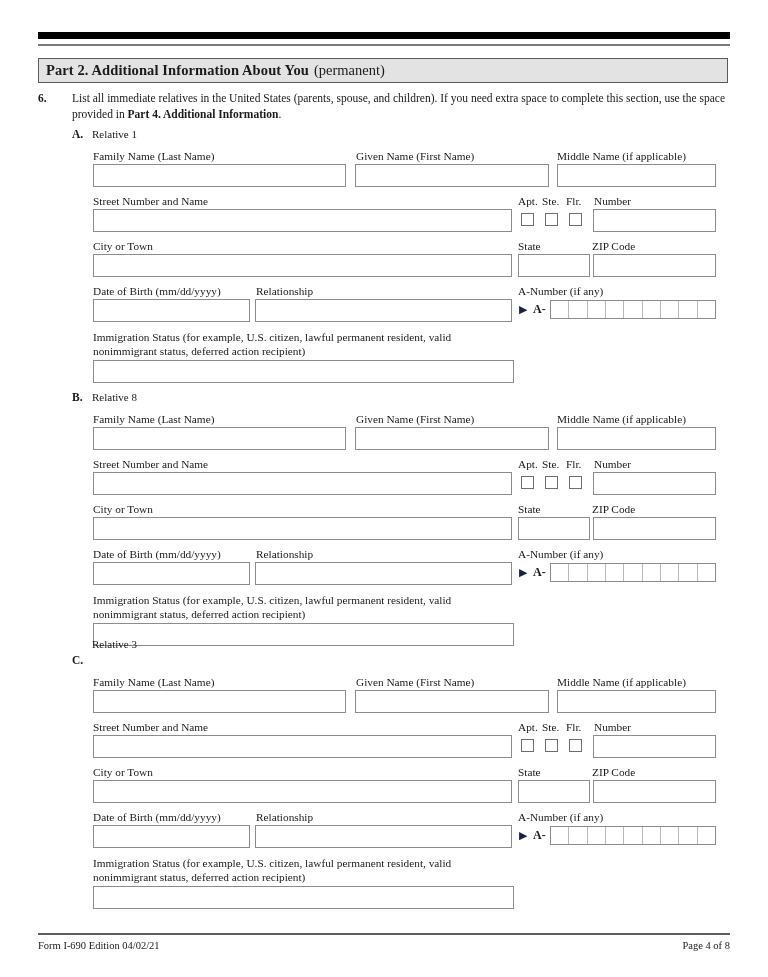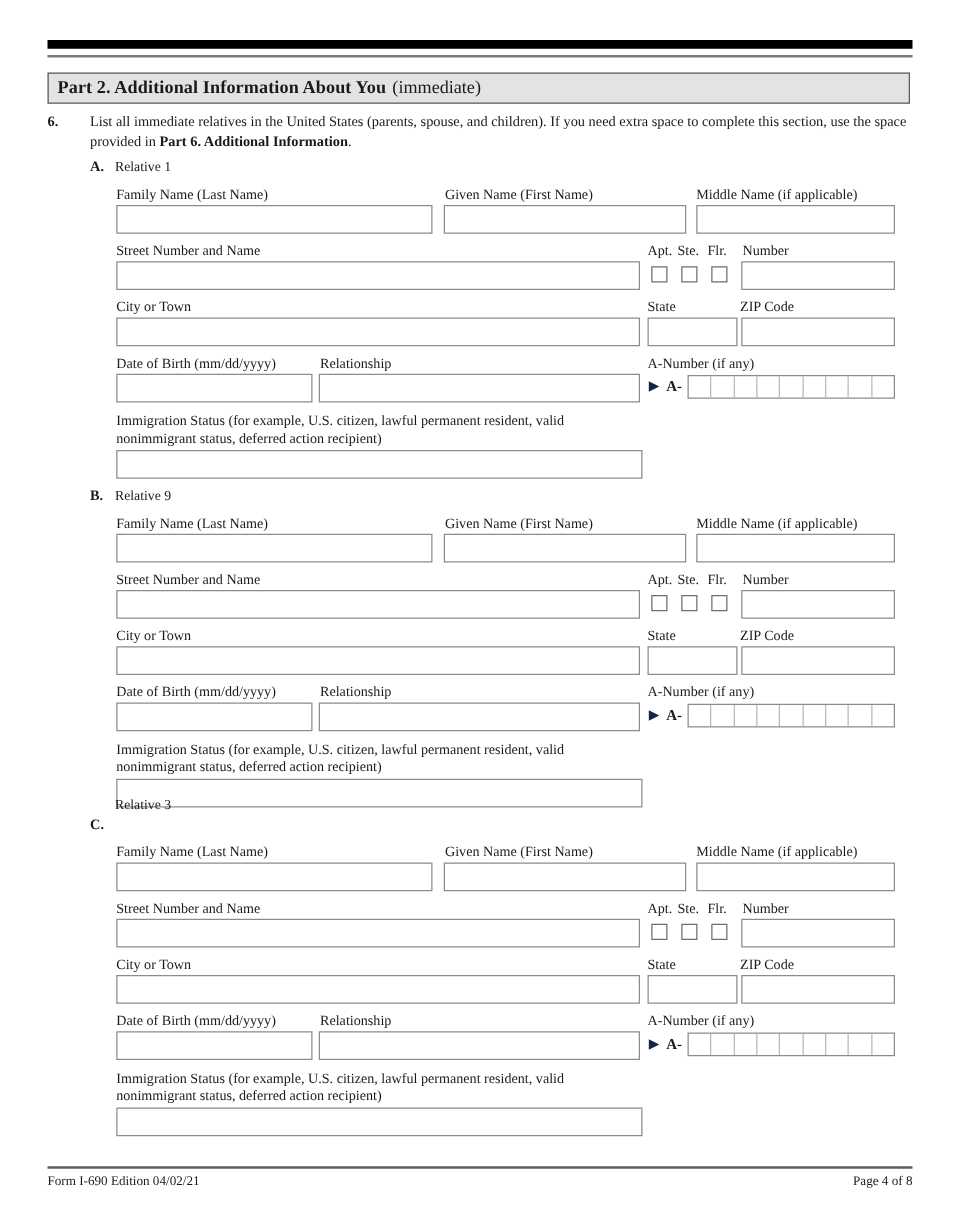--- a/index.html
+++ b/index.html
@@ -161,26 +161,26 @@
 </head>
 <body>
 
 <div class="page">
 
   <div class="rule-thick"></div>
   <div class="rule-thin"></div>
 
   <div class="part-bar">
     <span class="pb-strong">Part 2.  Additional Information About You</span>
-    <span class="pb-normal">(immediate)</span>
+    <span class="pb-normal">(permanent)</span>
   </div>
 
   <div class="item-num">6.</div>
   <div class="item-text">
-    <span>List all immediate relatives in the United States (parents, spouse, and children).  If you need extra space to complete this section, use the space provided in </span><b>Part 6. Additional Information</b><span>.</span>
+    <span>List all immediate relatives in the United States (parents, spouse, and children).  If you need extra space to complete this section, use the space provided in </span><b>Part 4. Additional Information</b><span>.</span>
   </div>
 
   <div id="relatives-host">
       <div class="rel-letter" style="left: 72px; top: 128px;">A.</div>
       <div class="rel-title" style="left: 92px; top: 128px;">Relative 1</div>
       <div class="lbl" style="left: 93px; top: 149px;">Family Name (Last Name)</div>
       <div class="lbl" style="left: 356px; top: 149px;">Given Name (First Name)</div>
       <div class="lbl" style="left: 557px; top: 149px;">Middle Name (if applicable)</div>
       <div class="box" style="left: 93px; top: 164px; width: 253px; height: 23px;"></div>
       <div class="box" style="left: 355px; top: 164px; width: 194px; height: 23px;"></div>
@@ -215,21 +215,21 @@
         <div class="anum-cell"></div>
         <div class="anum-cell"></div>
         <div class="anum-cell"></div>
         <div class="anum-cell"></div>
         <div class="anum-cell"></div>
         <div class="anum-cell"></div>
       </div>
       <div class="lbl wrap" style="left: 93px; top: 330px; width: 410px;">Immigration Status (for example, U.S. citizen, lawful permanent resident, valid nonimmigrant status, deferred action recipient)</div>
       <div class="box" style="left: 93px; top: 360px; width: 421px; height: 23px;"></div>
       <div class="rel-letter" style="left: 72px; top: 391px;">B.</div>
-      <div class="rel-title" style="left: 92px; top: 391px;">Relative 9</div>
+      <div class="rel-title" style="left: 92px; top: 391px;">Relative 8</div>
       <div class="lbl" style="left: 93px; top: 412px;">Family Name (Last Name)</div>
       <div class="lbl" style="left: 356px; top: 412px;">Given Name (First Name)</div>
       <div class="lbl" style="left: 557px; top: 412px;">Middle Name (if applicable)</div>
       <div class="box" style="left: 93px; top: 427px; width: 253px; height: 23px;"></div>
       <div class="box" style="left: 355px; top: 427px; width: 194px; height: 23px;"></div>
       <div class="box" style="left: 557px; top: 427px; width: 159px; height: 23px;"></div>
       <div class="lbl" style="left: 93px; top: 457px;">Street Number and Name</div>
       <div class="lbl" style="left: 518px; top: 457px;">Apt.</div>
       <div class="lbl" style="left: 542px; top: 457px;">Ste.</div>
       <div class="lbl" style="left: 566px; top: 457px;">Flr.</div>

